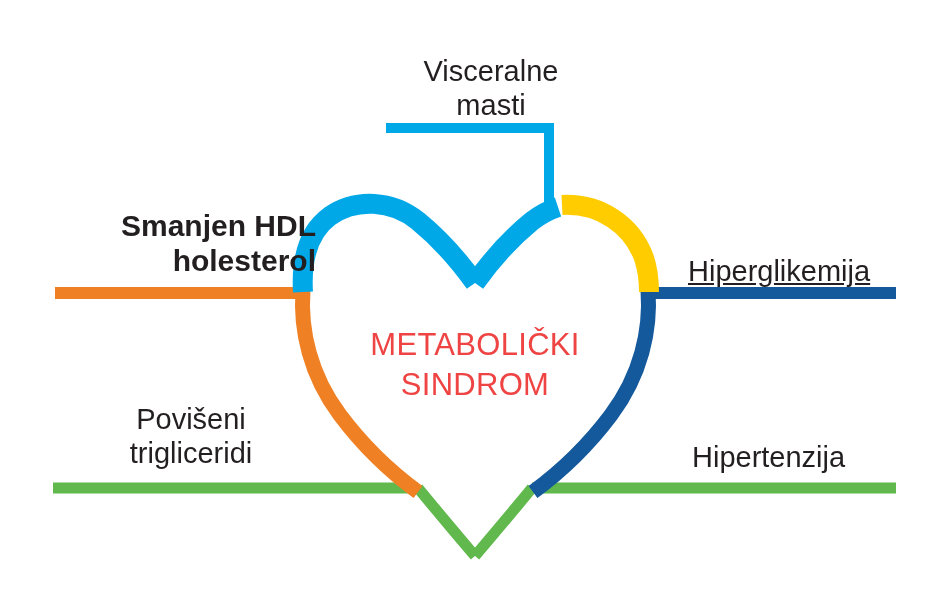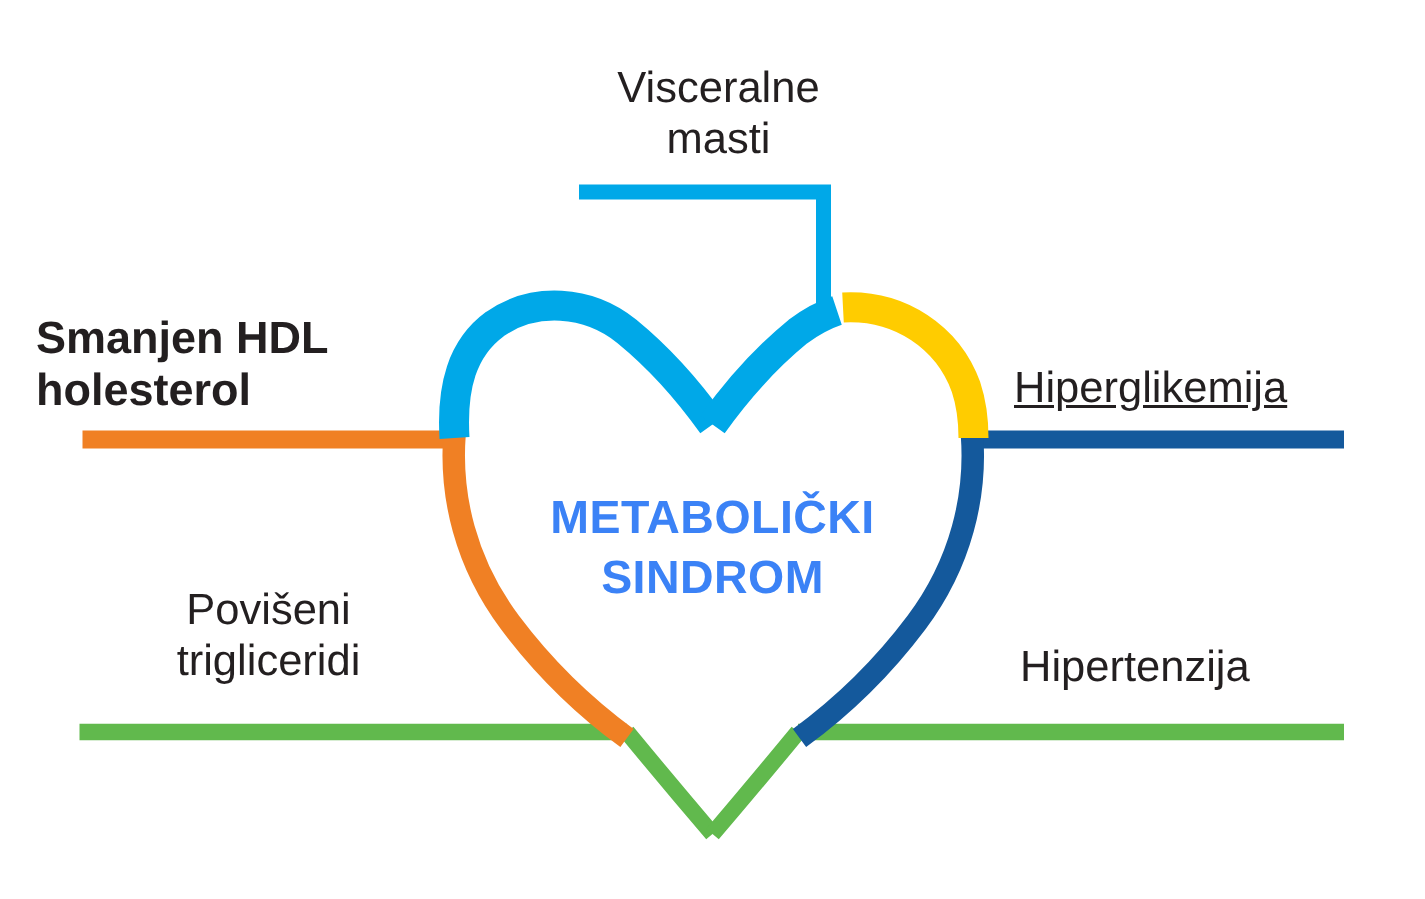--- a/index.html
+++ b/index.html
@@ -23,41 +23,41 @@
     top: 0;
     width: 950px;
     height: 599px;
     display: block;
   }
   .label {
     position: absolute;
     color: #231f20;
     line-height: 1.18;
     white-space: pre-line;
-    margin: 4px;
+    margin: 16px;
   }
   .label-regular {
     font-weight: 400;
     font-size: 29px;
   }
   .label-bold {
     font-weight: 700;
     font-size: 30px;
   }
   #label-visceralne {
     left: 330px;
     top: 38px;
     width: 290px;
     text-align: center;
   }
   #label-hdl {
     left: 20px;
-    top: 204px;
+    top: 192px;
     width: 280px;
-    text-align: left;
+    text-align: right;
   }
   #label-hiperglikemija {
     left: 672px;
     top: 238px;
     width: 270px;
     text-align: left;
     text-decoration: underline;
   }
   #label-trigliceridi {
     left: 40px;
@@ -71,22 +71,22 @@
     width: 270px;
     text-align: left;
   }
   #center-text {
     position: absolute;
     left: 330px;
     top: 325px;
     width: 290px;
     text-align: center;
     font-size: 31px;
-    font-weight: 700;
-    color: #3b82f6;
+    font-weight: 400;
+    color: #ef4444;
     line-height: 1.28;
     letter-spacing: 0.3px;
     white-space: pre-line;
   }
 </style>
 </head>
 <body>
 
 <div id="diagram-root" style="background: rgb(255, 255, 255);">
 

